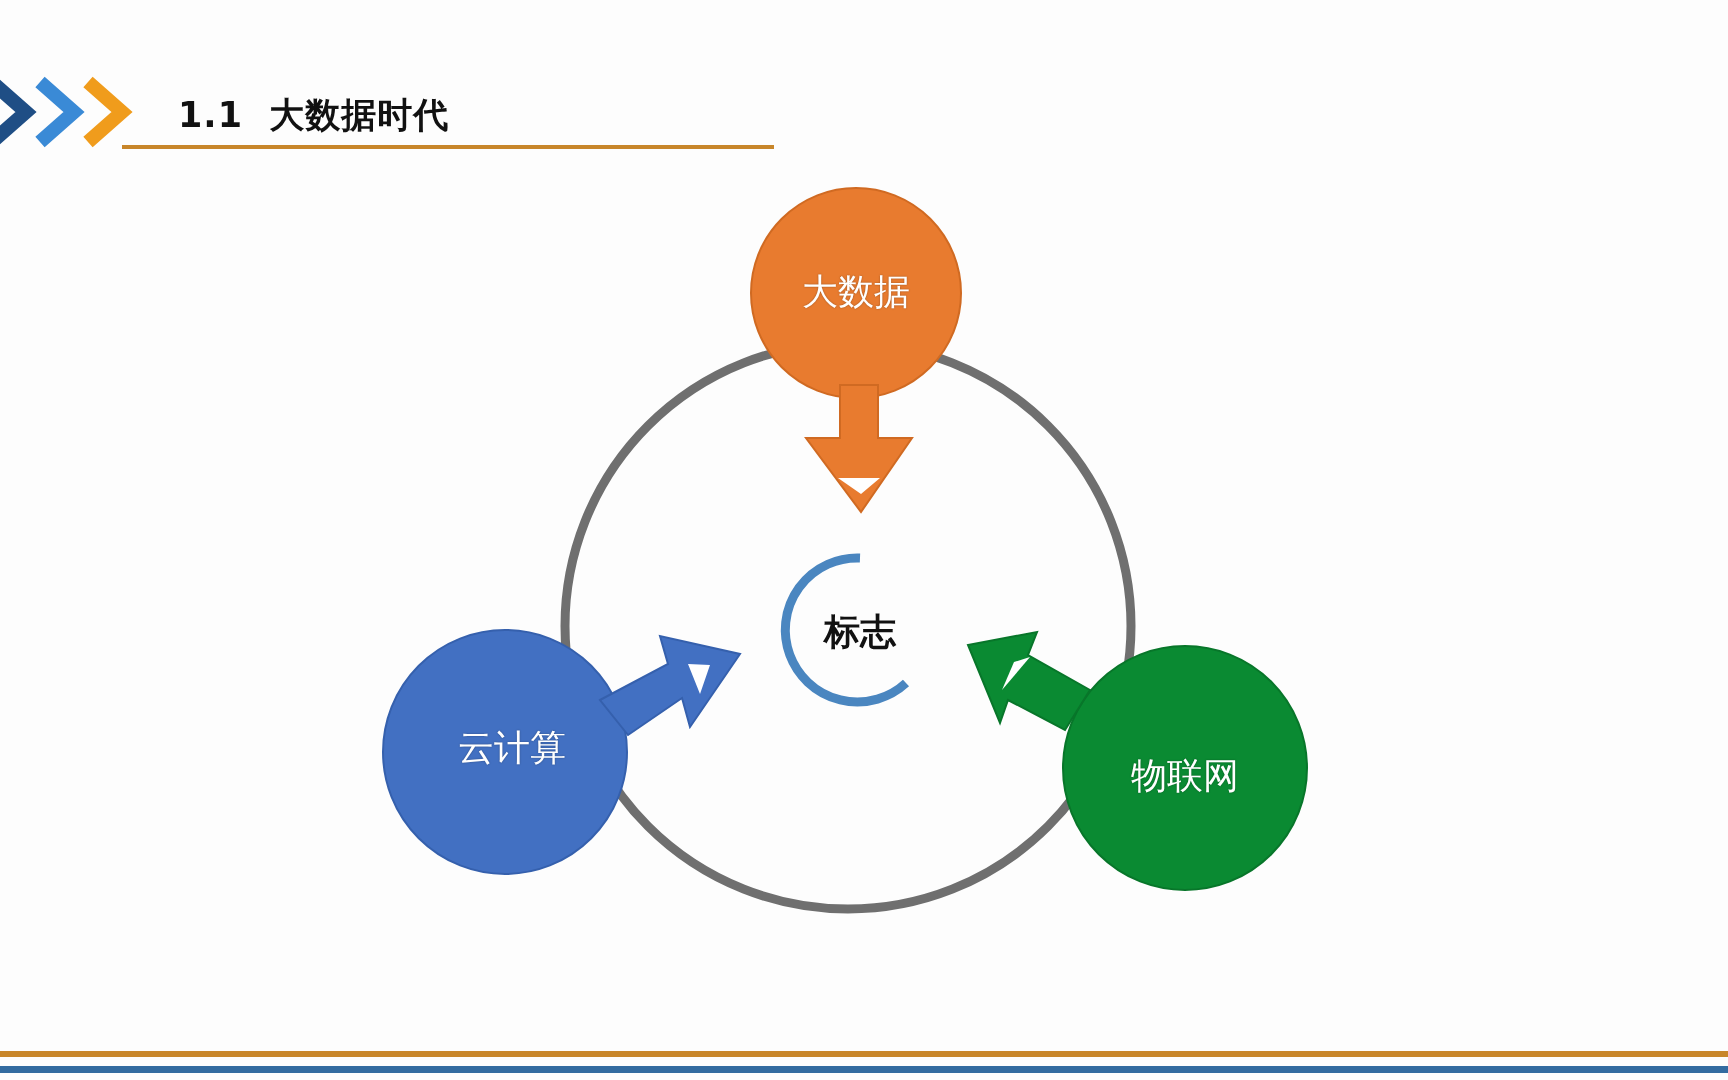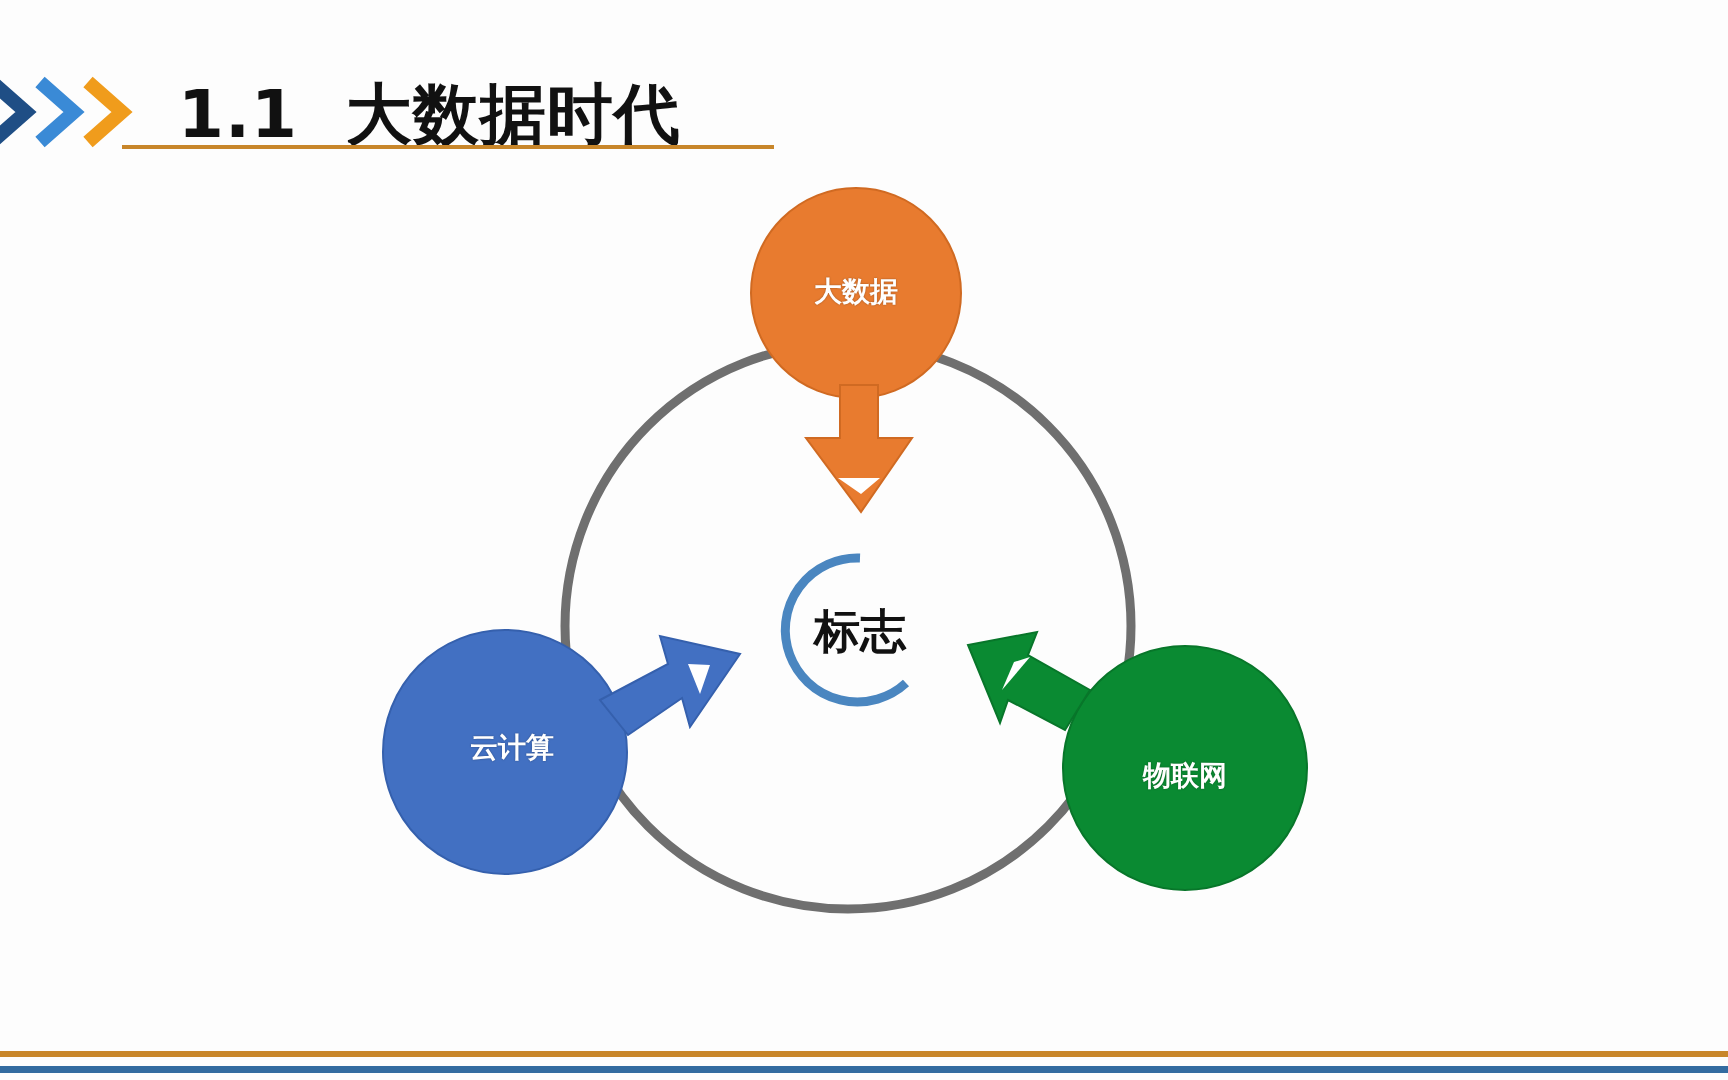--- a/index.html
+++ b/index.html
@@ -5,36 +5,36 @@
     html, body { margin: 0; padding: 0; }
     body {
       width: 1728px; height: 1080px; overflow: hidden;
       background: #fdfdfd;
       font-family: "DejaVu Sans", "Liberation Sans", sans-serif;
       position: relative;
     }
     .header { position: absolute; left: 0; top: 0; width: 1728px; height: 160px; }
     .title {
       position: absolute; left: 178px; top: 80px;
-      font-size: 66px; font-weight: bold; color: #111;
+      font-size: 35px; font-weight: bold; color: #111;
       letter-spacing: 1px; white-space: pre;
       line-height: 70px;
     }
     .title-underline {
       position: absolute; left: 122px; top: 145px; width: 652px; height: 4px;
       background: #c8862a;
     }
     svg.diagram { position: absolute; left: 0; top: 0; }
     .node-label {
-      position: absolute; color: #fff; font-weight: bold; font-size: 28px;
+      position: absolute; color: #fff; font-weight: normal; font-size: 36px;
       transform: translate(-50%, -50%); white-space: nowrap;
       text-shadow: 0 0 2px rgba(0,0,0,0.35);
     }
     .center-label {
-      position: absolute; color: #111; font-weight: bold; font-size: 46px;
+      position: absolute; color: #111; font-weight: bold; font-size: 36px;
       transform: translate(-50%, -50%); white-space: nowrap;
     }
     .footer-line-orange {
       position: absolute; left: 0; top: 1051px; width: 1728px; height: 6px;
       background: #c8862a;
     }
     .footer-line-blue {
       position: absolute; left: 0; top: 1066px; width: 1728px; height: 7px;
       background: #336ba0;
     }

